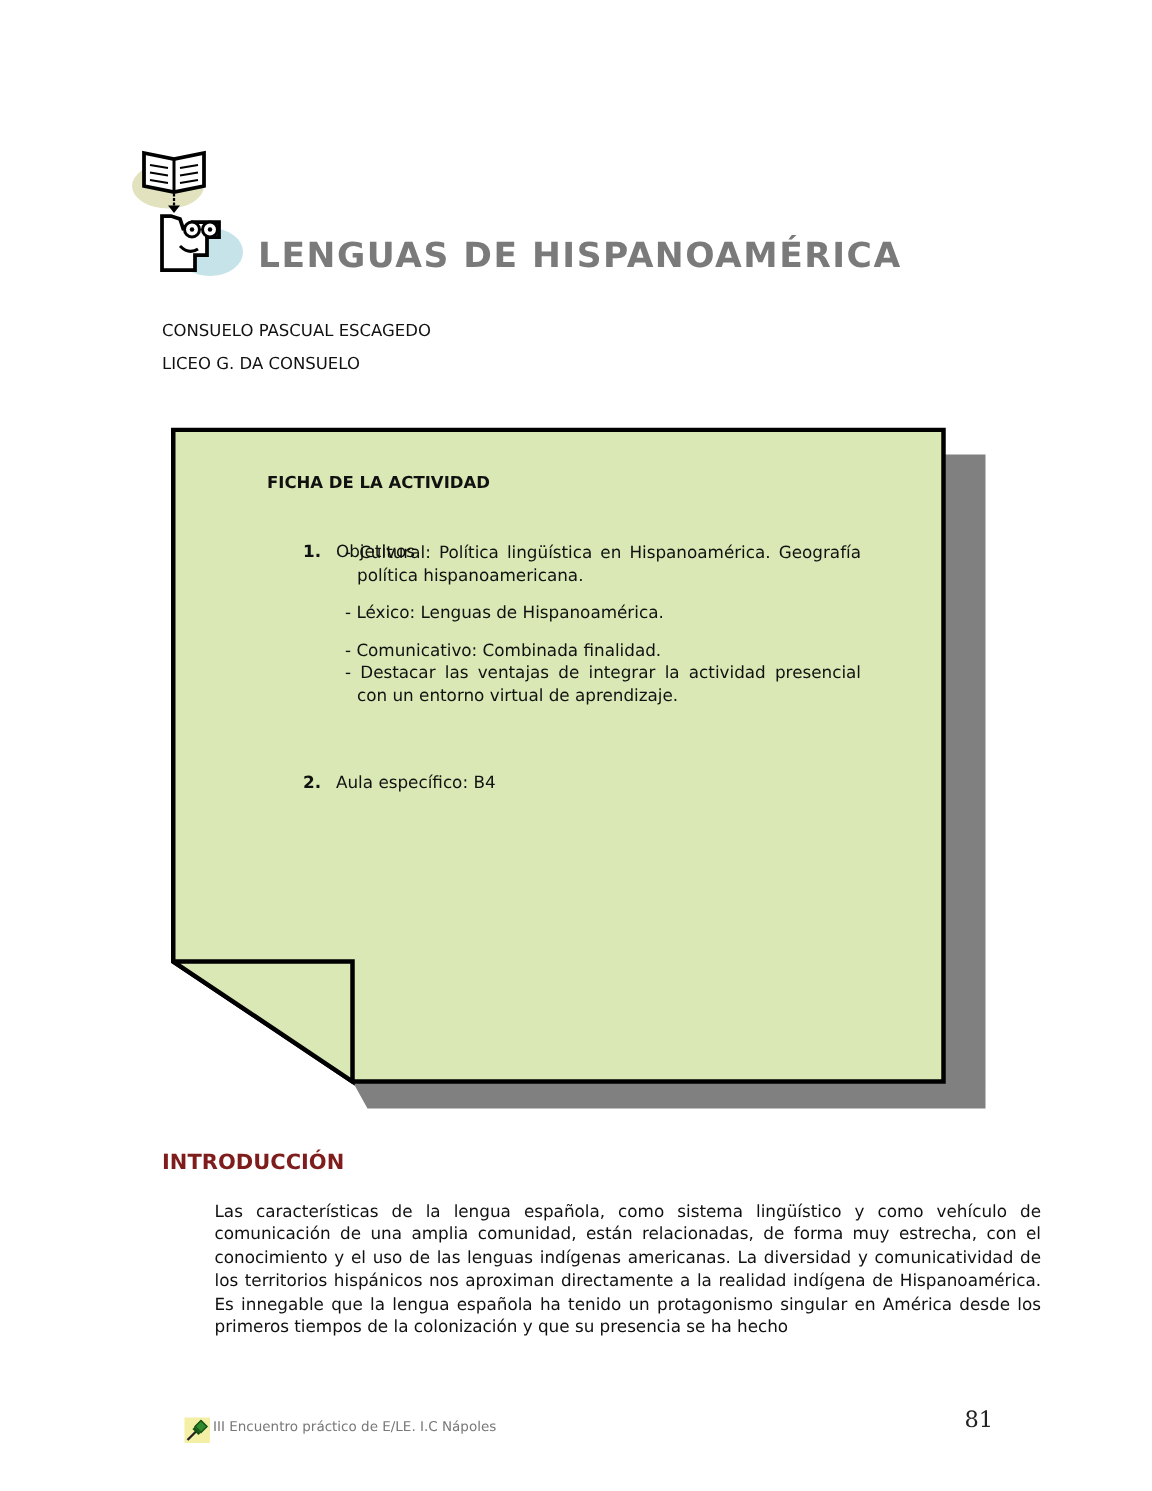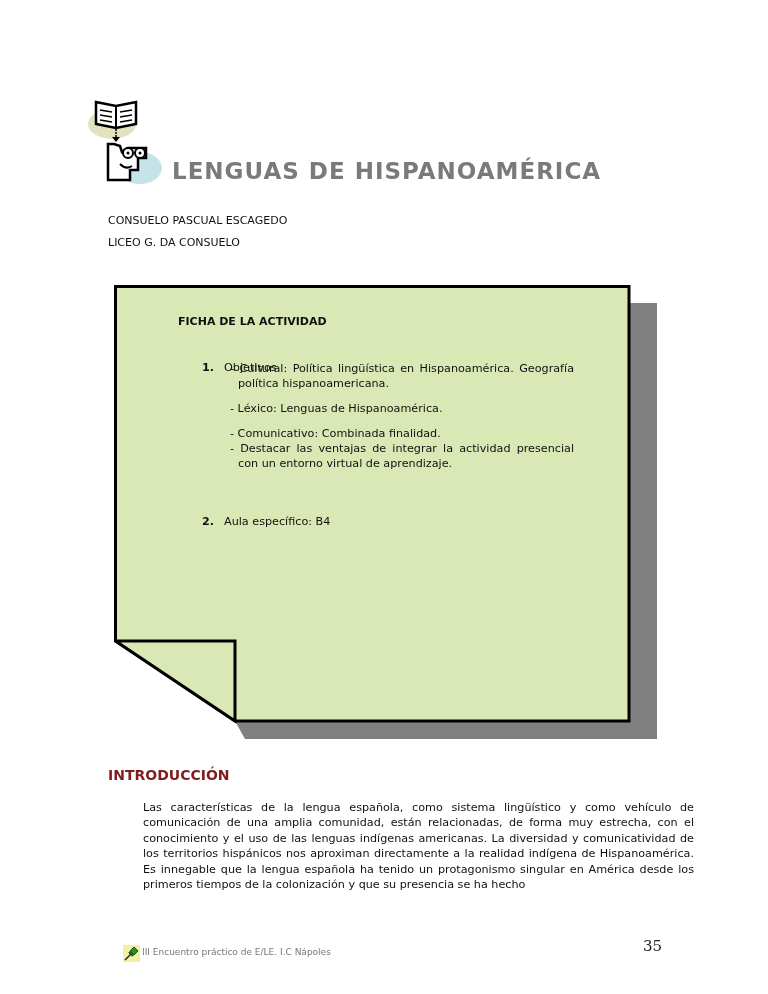--- a/index.html
+++ b/index.html
@@ -86,13 +86,13 @@
 <div class="abs footer">
   <span class="pin">
     <svg width="17" height="17" viewBox="0 0 17 17">
       <line x1="2" y1="15" x2="8" y2="9" stroke="#222" stroke-width="1.5"></line>
       <path d="M7 6 L11 2 L15 6 L11 10 Z" fill="#2e8b2e" stroke="#145214" stroke-width="1"></path>
       <path d="M6 7 L10 11" stroke="#145214" stroke-width="2"></path>
     </svg>
   </span>
   <span>III Encuentro práctico de E/LE. I.C Nápoles</span>
 </div>
-<div class="abs pagenum">35</div>
+<div class="abs pagenum">81</div>
 
 </body></html>

